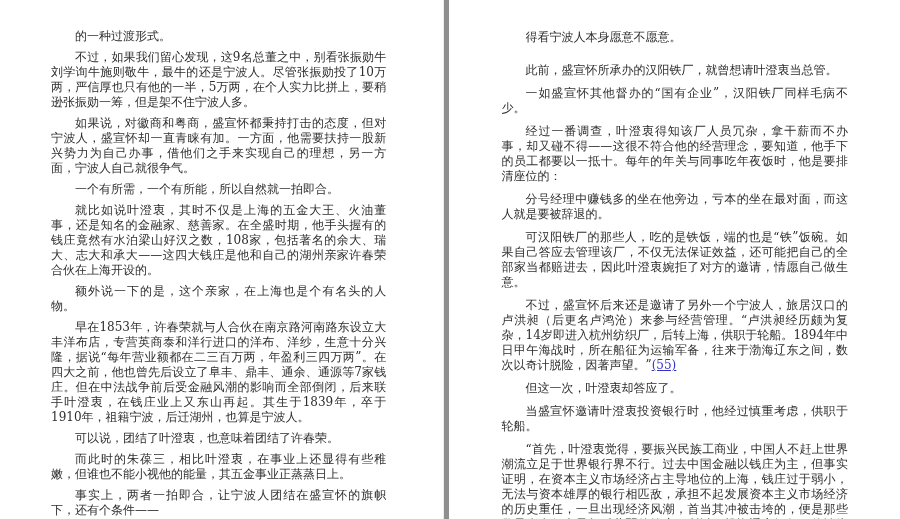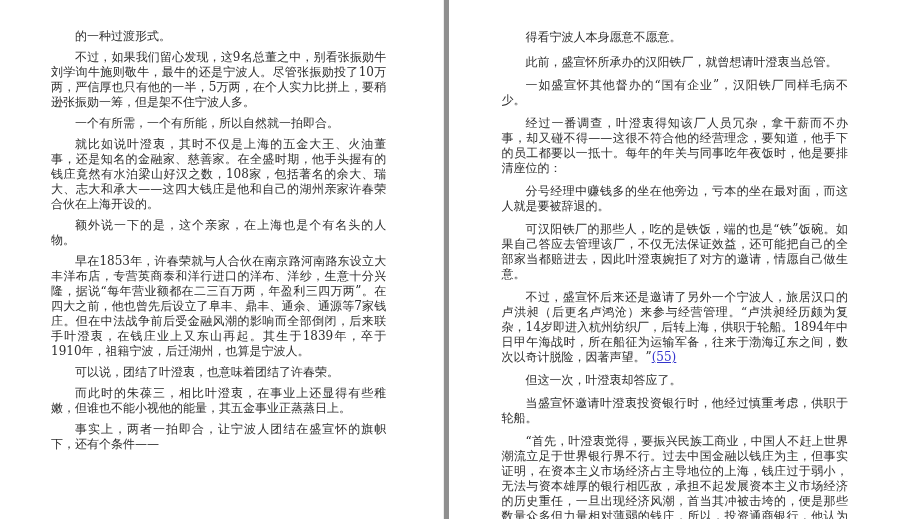--- a/index.html
+++ b/index.html
@@ -43,36 +43,37 @@
     padding: 30px 52px 0 53px;
   }
   .para {
     margin: 0 0 6px 0;
     text-indent: 2em;
   }
   .page.right .para {
     margin-bottom: 8px;
   }
   .page.right .para.gap-top {
-    margin-top: 10px;
+    margin-top: 18px;
   }
   .ref {
     color: var(--link-color, #3333cc);
     text-decoration: underline;
     cursor: pointer;
   }
 </style>
 </head>
 <body style="background: rgb(255, 255, 255);">
 
 <div class="spread">
 
   <div class="page left">
     <p class="para">的一种过渡形式。</p>
     <p class="para">不过，如果我们留心发现，这9名总董之中，别看张振勋牛刘学询牛施则敬牛，最牛的还是宁波人。尽管张振勋投了10万两，严信厚也只有他的一半，5万两，在个人实力比拼上，要稍逊张振勋一筹，但是架不住宁波人多。</p>
+    <p class="para">如果说，对徽商和粤商，盛宣怀都秉持打击的态度，但对宁波人，盛宣怀却一直青睐有加。一方面，他需要扶持一股新兴势力为自己办事，借他们之手来实现自己的理想，另一方面，宁波人自己就很争气。</p>
     <p class="para">一个有所需，一个有所能，所以自然就一拍即合。</p>
     <p class="para">就比如说叶澄衷，其时不仅是上海的五金大王、火油董事，还是知名的金融家、慈善家。在全盛时期，他手头握有的钱庄竟然有水泊梁山好汉之数，108家，包括著名的余大、瑞大、志大和承大——这四大钱庄是他和自己的湖州亲家许春荣合伙在上海开设的。</p>
     <p class="para">额外说一下的是，这个亲家，在上海也是个有名头的人物。</p>
     <p class="para">早在1853年，许春荣就与人合伙在南京路河南路东设立大丰洋布店，专营英商泰和洋行进口的洋布、洋纱，生意十分兴隆，据说“每年营业额都在二三百万两，年盈利三四万两”。在四大之前，他也曾先后设立了阜丰、鼎丰、通余、通源等7家钱庄。但在中法战争前后受金融风潮的影响而全部倒闭，后来联手叶澄衷，在钱庄业上又东山再起。其生于1839年，卒于1910年，祖籍宁波，后迁湖州，也算是宁波人。</p>
     <p class="para">可以说，团结了叶澄衷，也意味着团结了许春荣。</p>
     <p class="para">而此时的朱葆三，相比叶澄衷，在事业上还显得有些稚嫩，但谁也不能小视他的能量，其五金事业正蒸蒸日上。</p>
     <p class="para">事实上，两者一拍即合，让宁波人团结在盛宣怀的旗帜下，还有个条件——</p>
   </div>
 
   <div class="divider"></div>

